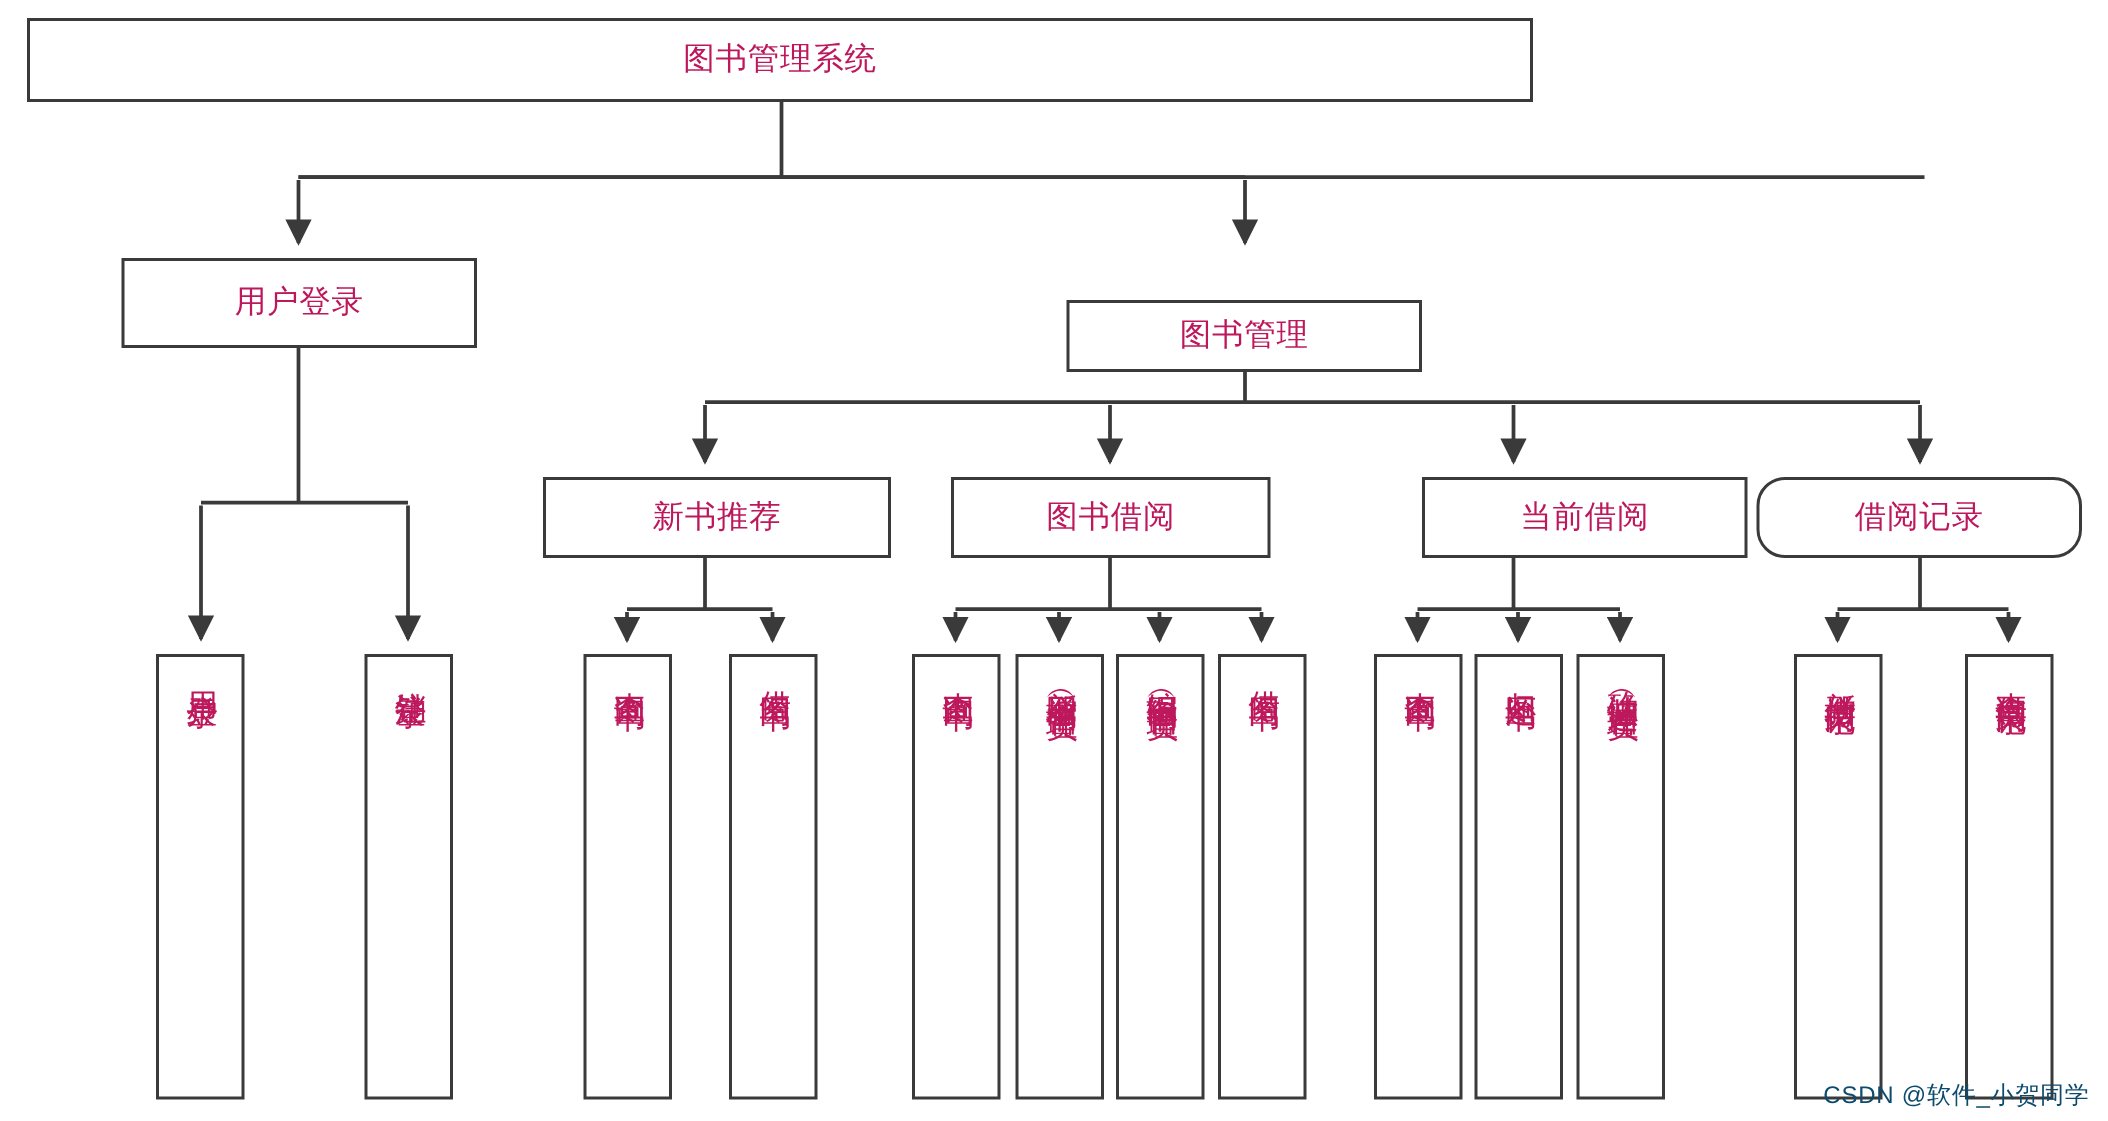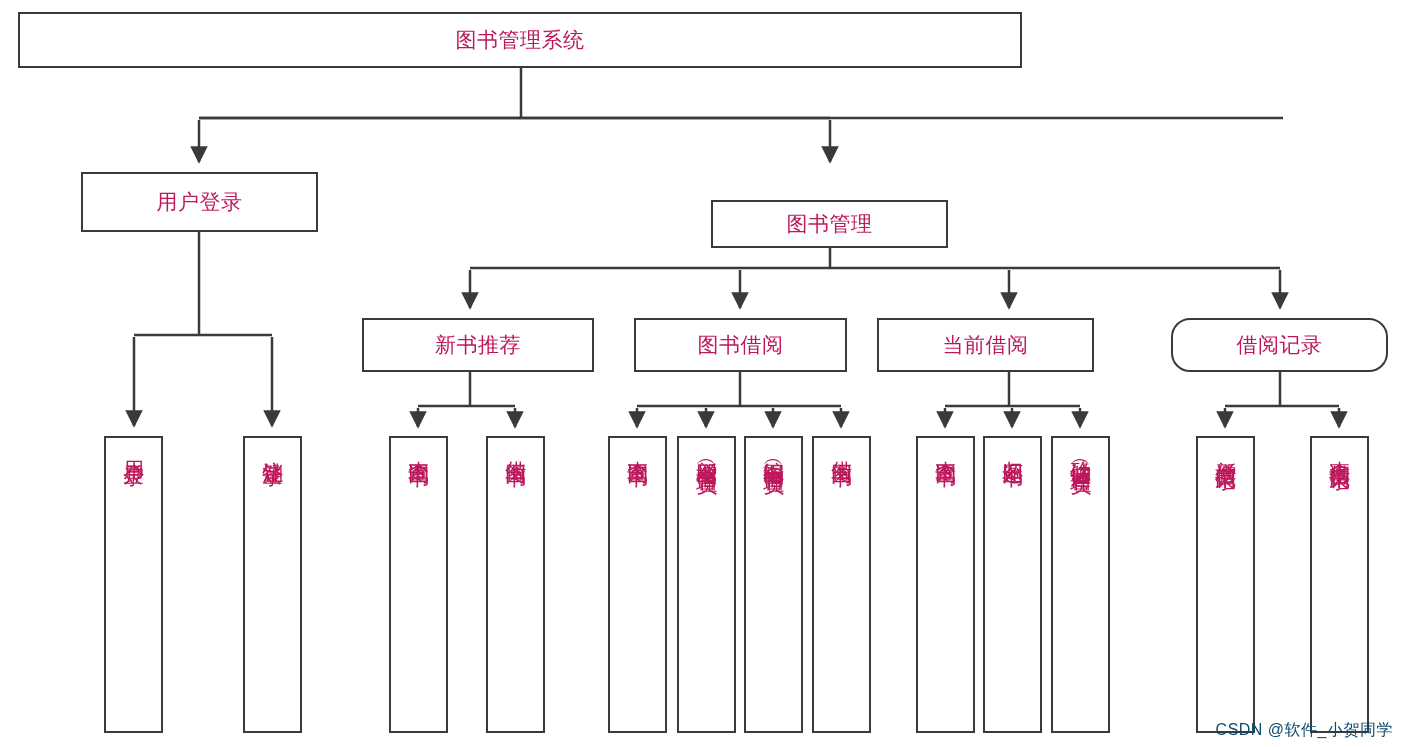--- a/index.html
+++ b/index.html
@@ -153,21 +153,21 @@
   <div class="node-box h-text" style="left:711px; top:172px; width:237px; height:48px;margin-top:28px;">
     <span class="node-label">图书管理</span>
   </div>
 
   <div class="node-box h-text" style="left:362px; top:318px; width:232px; height:54px;">
     <span class="node-label">新书推荐</span>
   </div>
   <div class="node-box h-text" style="left:634px; top:318px; width:213px; height:54px;">
     <span class="node-label">图书借阅</span>
   </div>
-  <div class="node-box h-text" style="left:877px; top:318px; width:217px; height:54px;">
+  <div class="node-box h-text" style="left:948px; top:318px; width:217px; height:54px;">
     <span class="node-label">当前借阅</span>
   </div>
   <div class="node-box h-text" style="left:1171px; top:318px; width:217px; height:54px;border-radius:19px;">
     <span class="node-label">借阅记录</span>
   </div>
 
   <div class="node-box v-text" style="left:104px; top:436px; width:59px; height:297px;">
     <span class="node-label">用户登录</span>
   </div>
   <div class="node-box v-text" style="left:243px; top:436px; width:59px; height:297px;">

